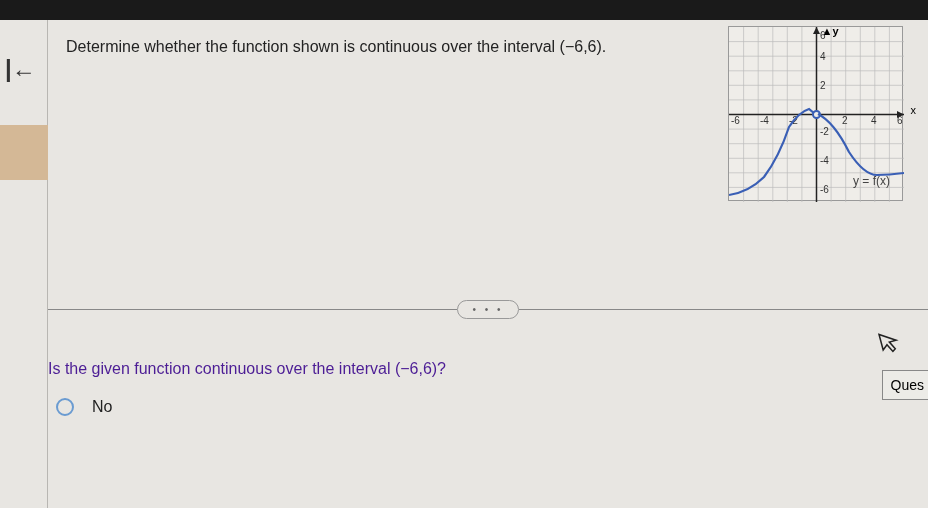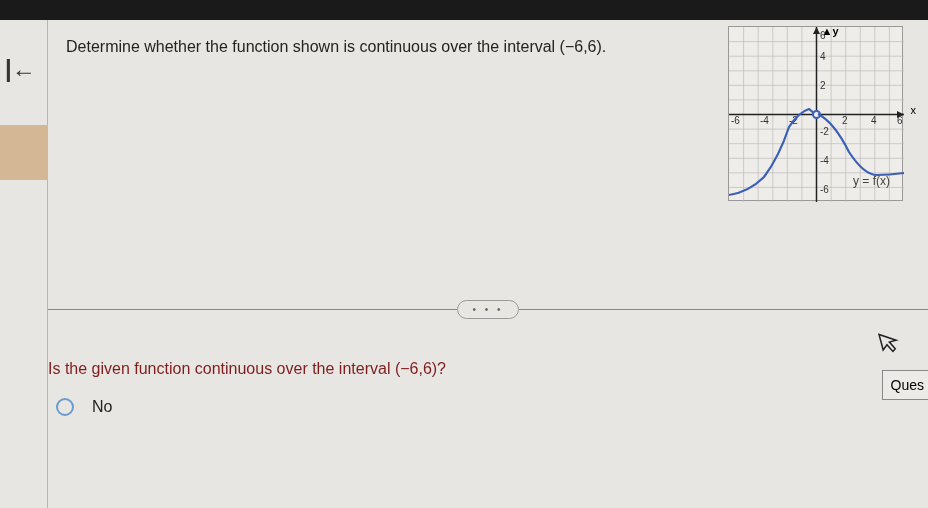--- a/index.html
+++ b/index.html
@@ -105,21 +105,21 @@
       letter-spacing: 3px;
       cursor: pointer;
     }
     .question-area {
       position: absolute;
       top: 340px;
       left: 0; right: 0;
     }
     .question-text {
       font-size: 16px;
-      color: #7f1d1d;
+      color: #4c1d95;
       margin-bottom: 20px;
     }
     .radio-row {
       display: flex;
       align-items: center;
       margin: 12px 0 12px 8px;
       cursor: pointer;
     }
     .radio-circle {
       width: 18px; height: 18px;

